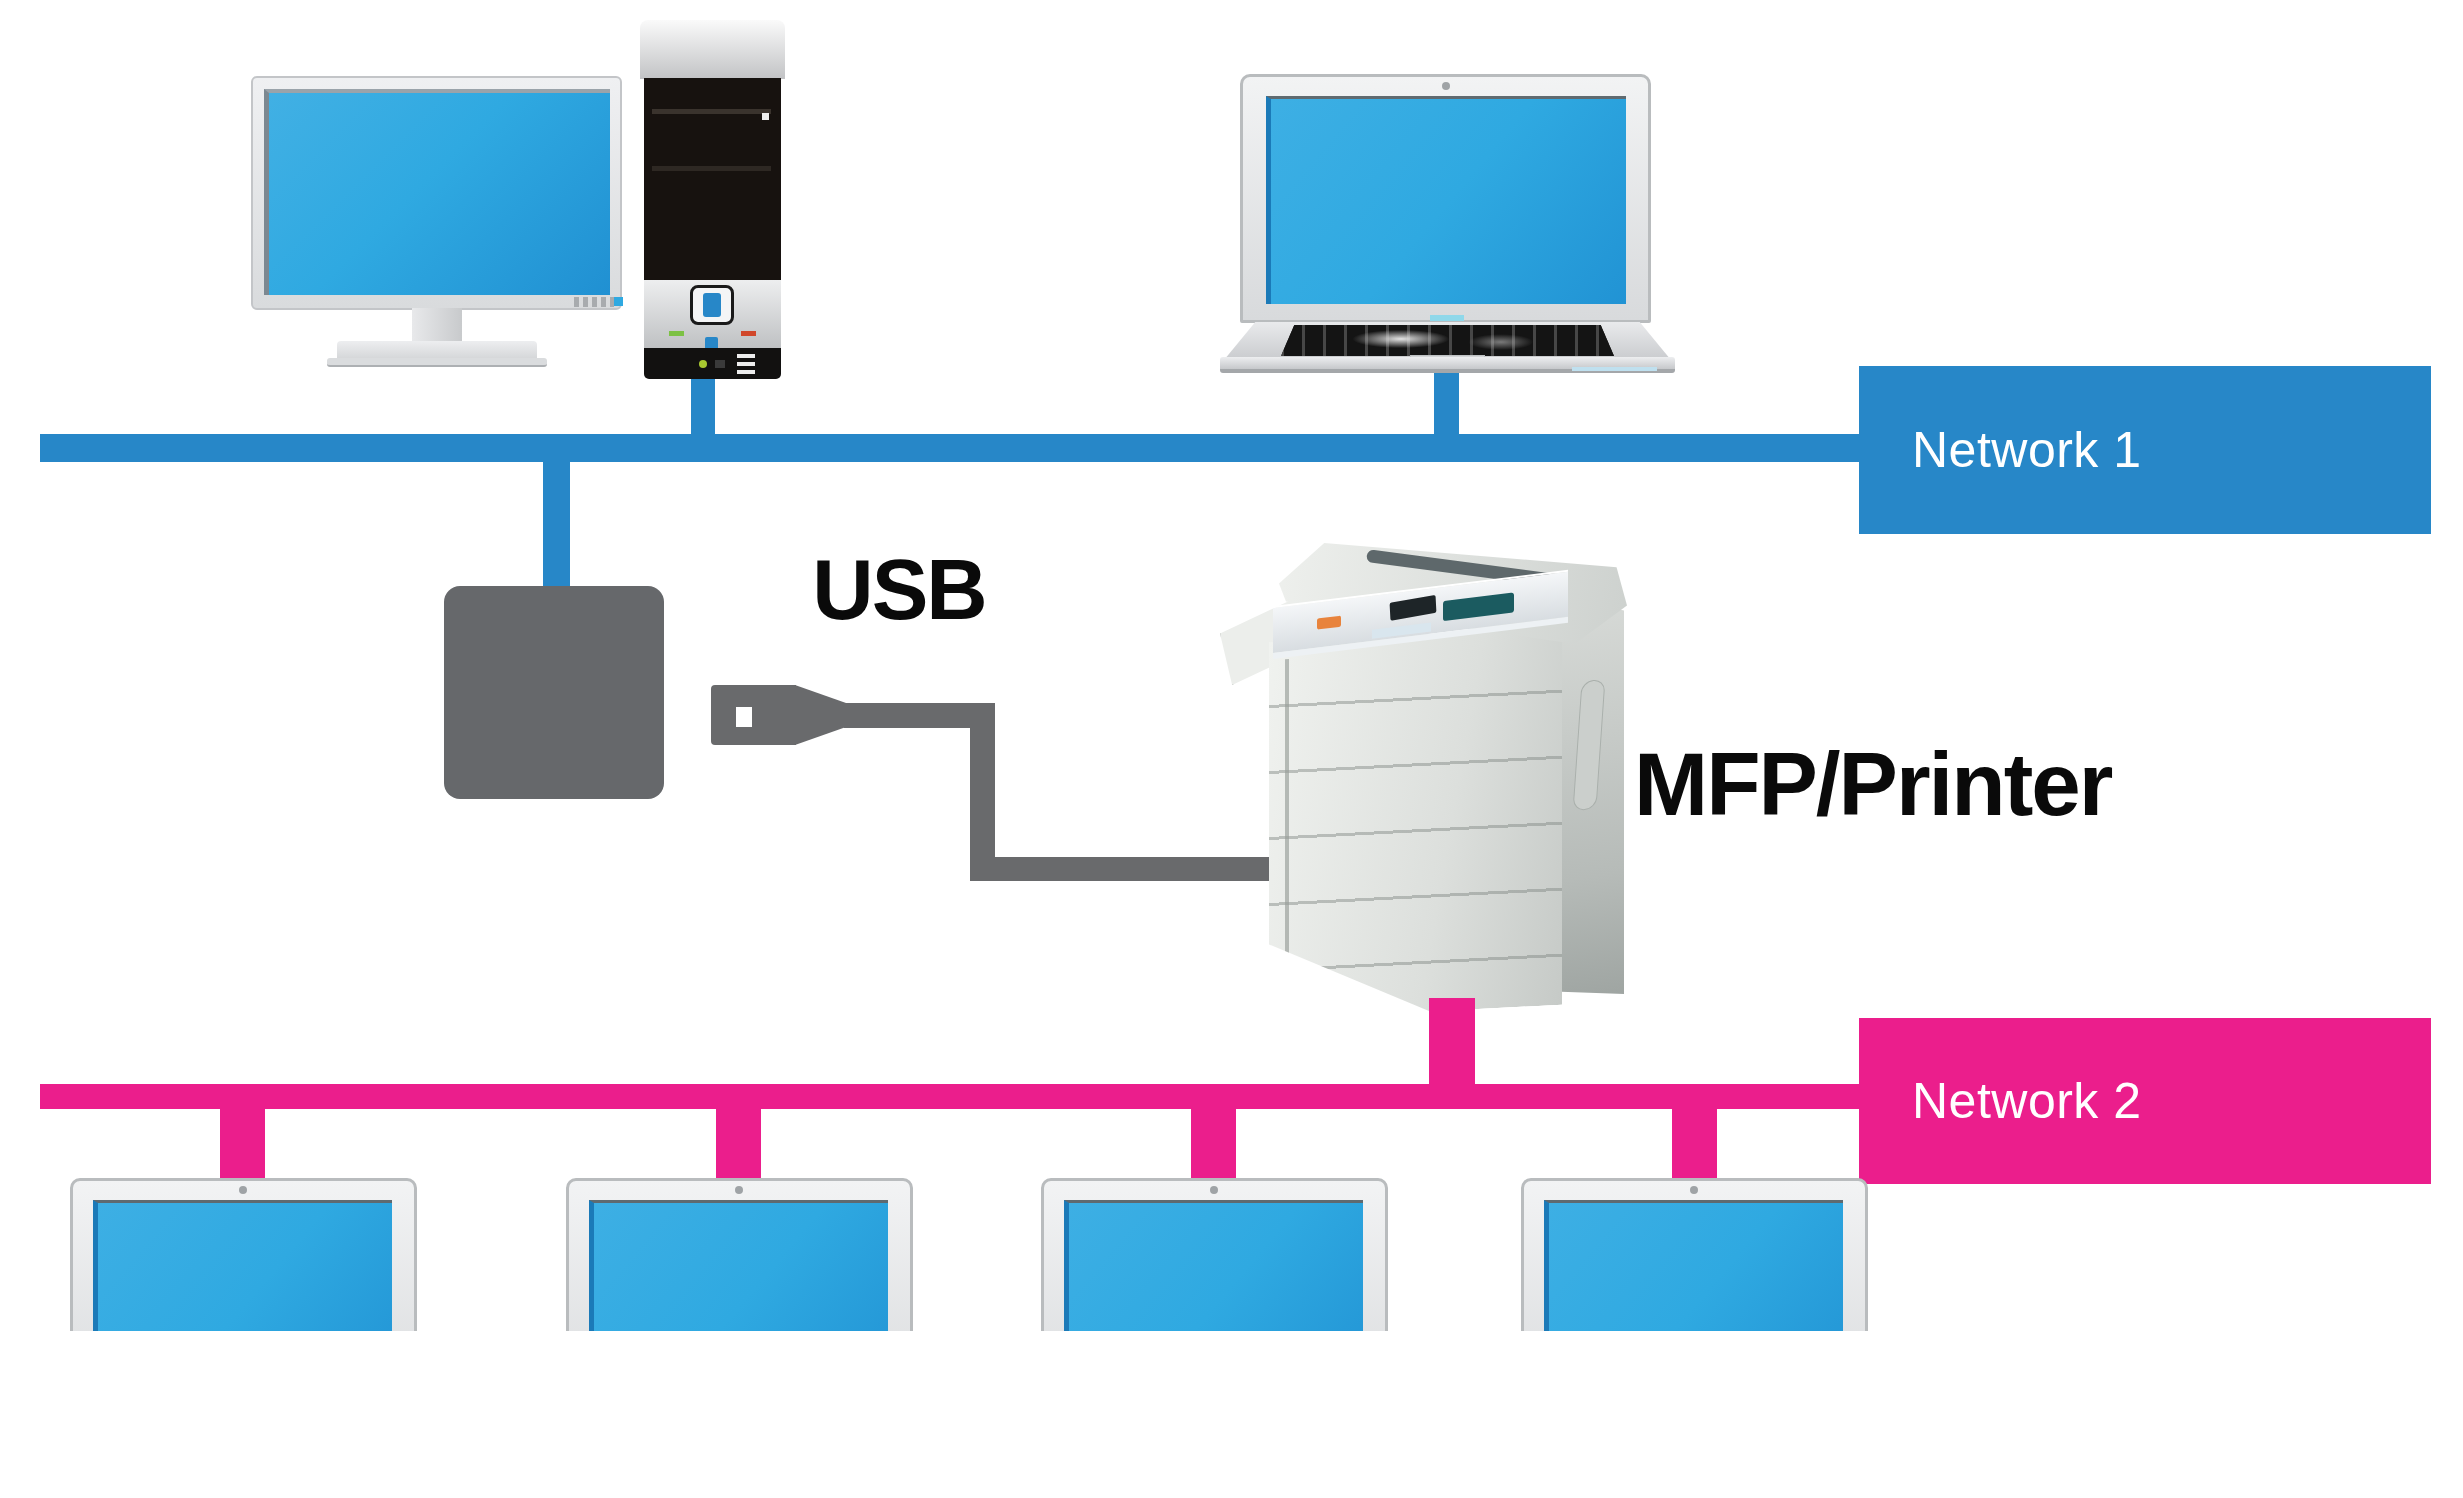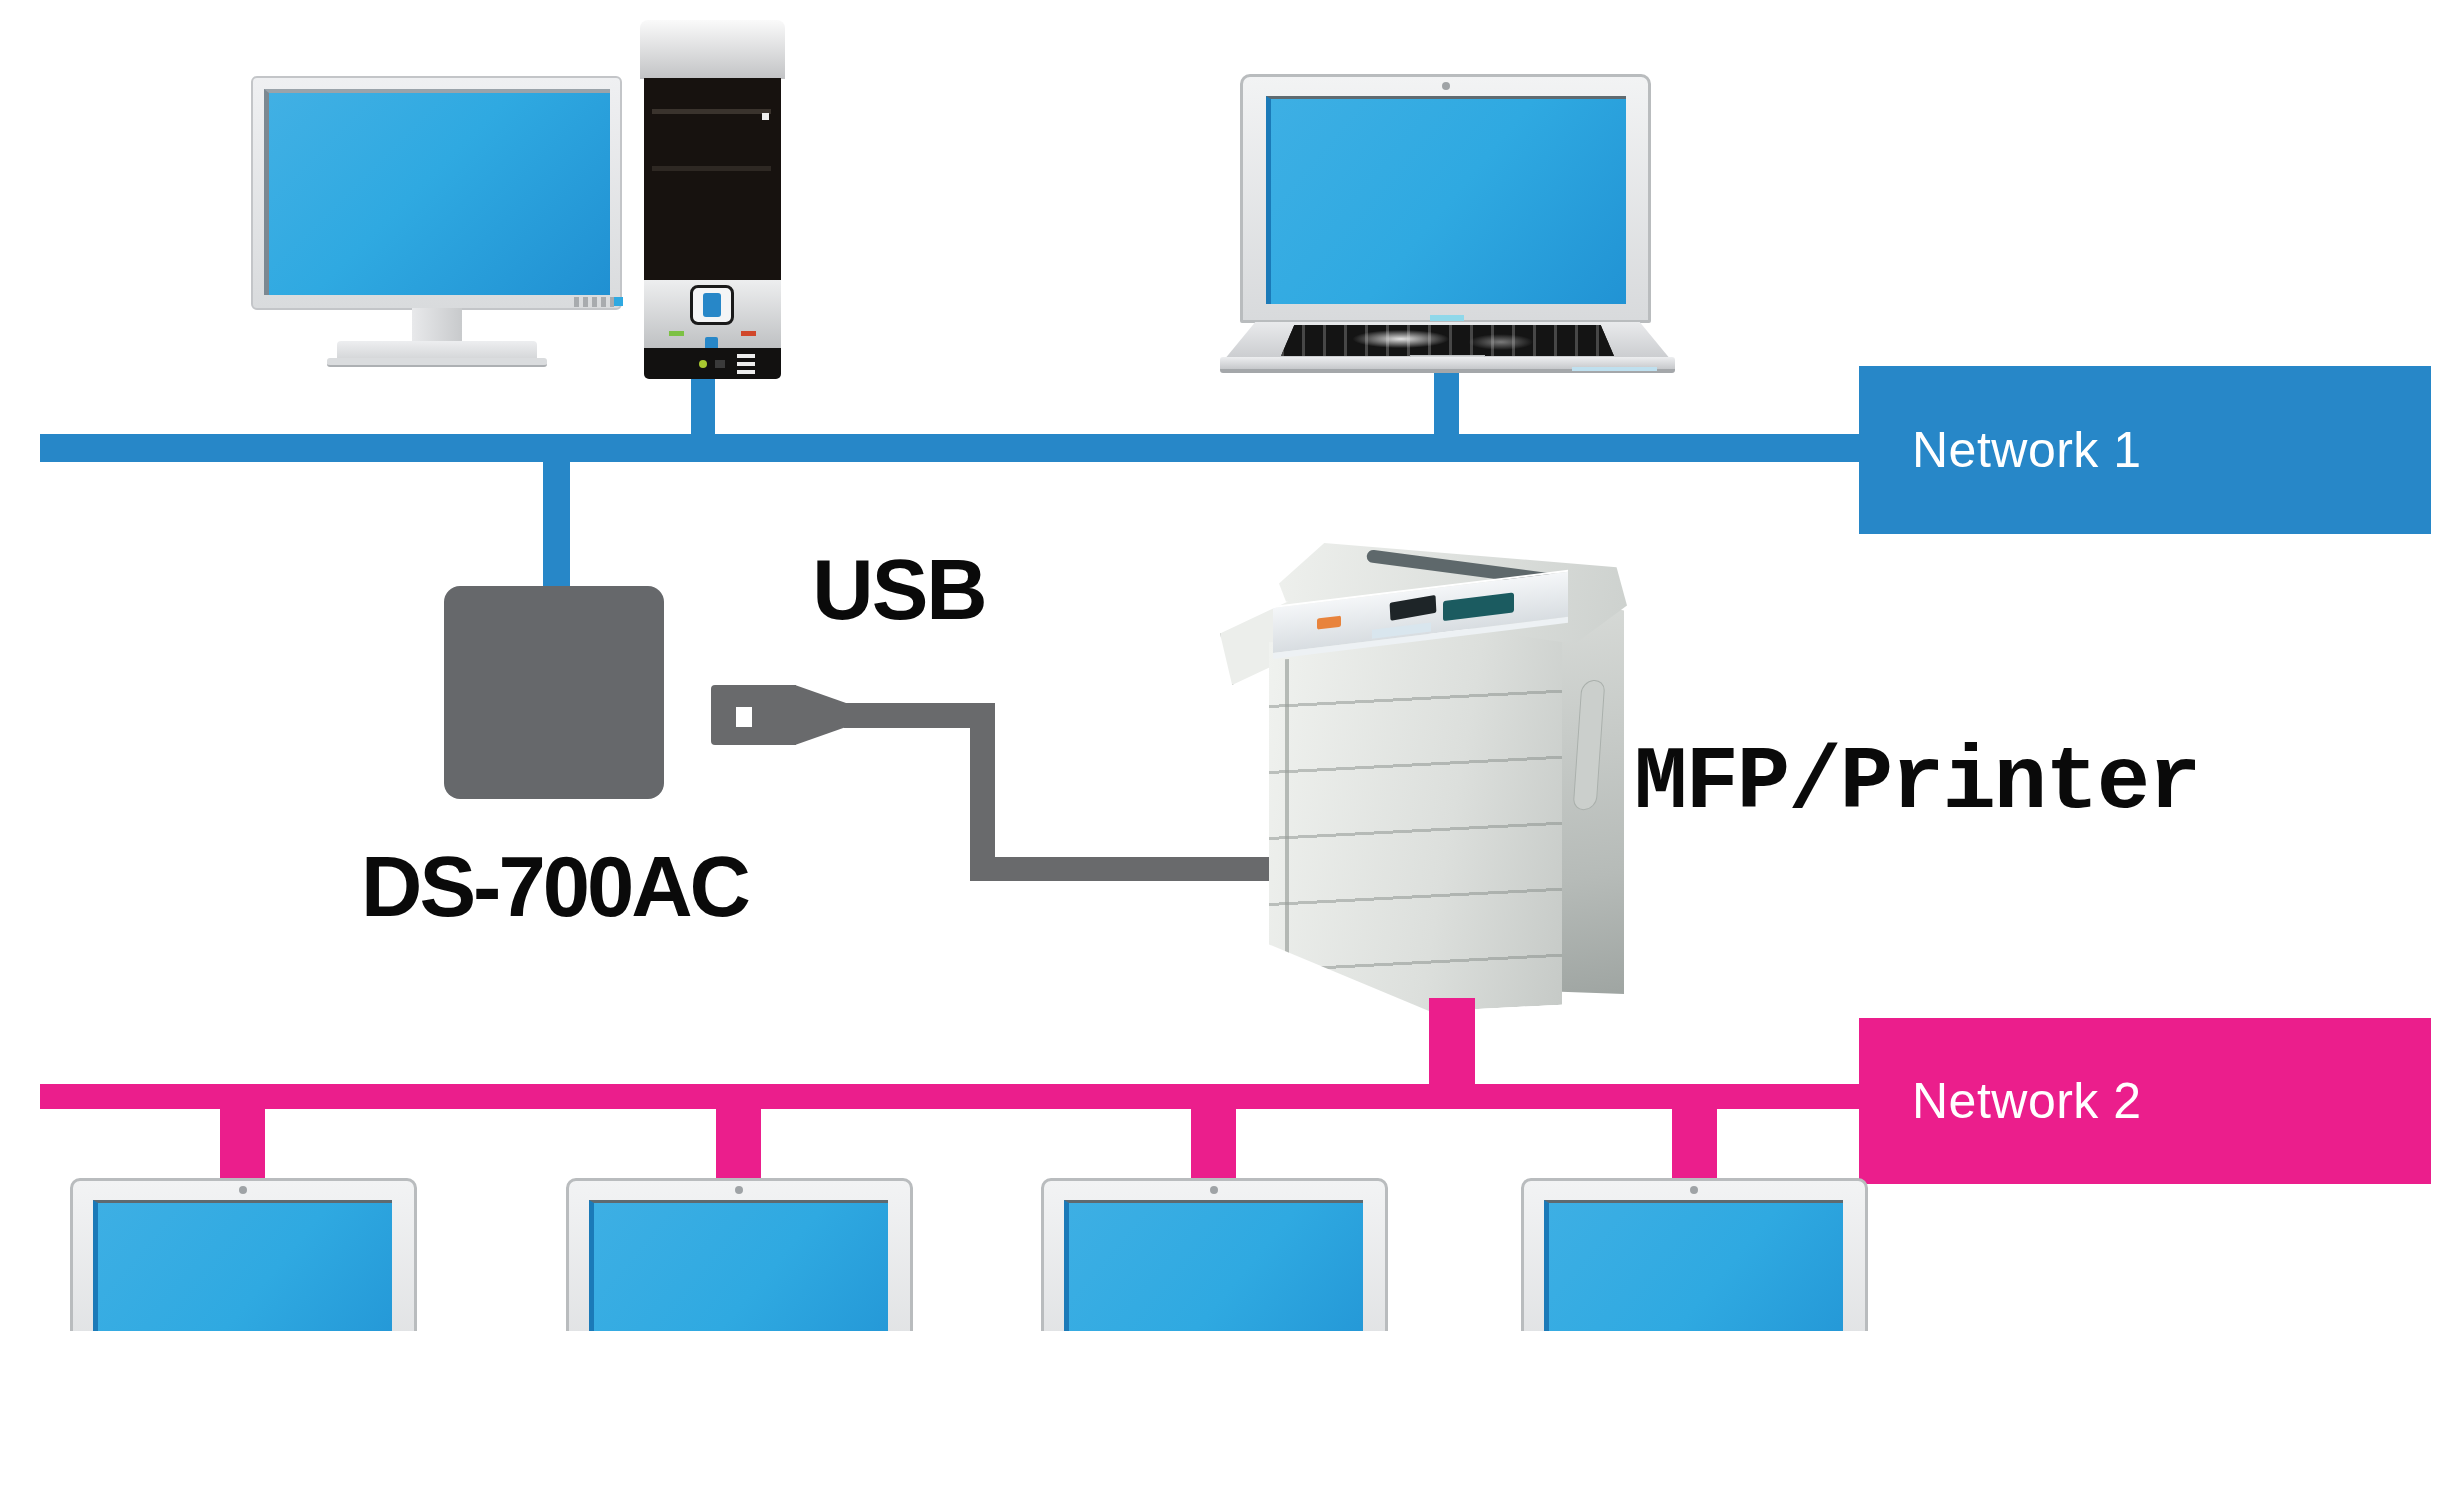--- a/index.html
+++ b/index.html
@@ -23,21 +23,21 @@
 
   .net-box{width:572px;height:168px;display:flex;align-items:center;padding-left:53px;}
   .net-box-1{left:1859px;top:366px;background:var(--color-network1,#2787C8);}
   .net-box-2{left:1859px;top:1018px;height:166px;background:var(--color-network2,#EB1E8C);}
   .net-label{position:static;color:var(--color-network-label-white,#fff);font-size:50px;font-weight:400;letter-spacing:0.5px;}
 
   
   .big-label{color:var(--color-label-black,#0a0a0a);font-weight:bold;text-align:center;letter-spacing:-2px;}
   .label-usb{left:790px;top:529px;width:218px;font-size:85px;margin-top:12px;}
   .label-adapter{left:327px;top:838px;width:455px;font-size:85px;letter-spacing:-3px;}
-  .label-printer{left:1634px;top:733px;width:564px;font-size:89px;text-align:left;font-family:Liberation Mono, monospace;}
+  .label-printer{left:1634px;top:733px;width:564px;font-size:89px;text-align:left;}
 
   
   .adapter-box{left:444px;top:586px;width:220px;height:213px;background:var(--color-adapter-gray,#66686B);border-radius:16px;}
 
   
   .usb-plug-body{left:711px;top:685px;width:85px;height:60px;background:var(--color-cable-gray,#696A6C);border-radius:4px 0 0 4px;}
   .usb-plug-notch{left:736px;top:707px;width:16px;height:20px;background:#fff;}
   .usb-plug-neck{left:795px;top:685px;width:51px;height:60px;background:var(--color-cable-gray,#696A6C);
                  clip-path:polygon(0 0,100% 30%,100% 70%,0 100%);}
   .cable{background:var(--color-cable-gray,#696A6C);}
@@ -187,21 +187,20 @@
     <div class="lt-cam"></div>
     <div class="lt-accent"></div>
     <div class="lt-deck"></div>
     <div class="lt-keys"></div>
     <div class="lt-touch"></div>
     <div class="lt-base"></div>
     <div class="lt-base-accent"></div>
   </div>
 
   <div class="adapter-box"></div>
-  <div class="big-label label-adapter">DS-700AC</div>
 
   <div class="big-label label-usb">USB</div>
   <div class="usb-plug-body"></div>
   <div class="usb-plug-notch"></div>
   <div class="usb-plug-neck"></div>
   <div class="cable cable-h1"></div>
   <div class="cable cable-v"></div>
   <div class="cable cable-h2"></div>
 
   <div class="pr-tray"></div>

